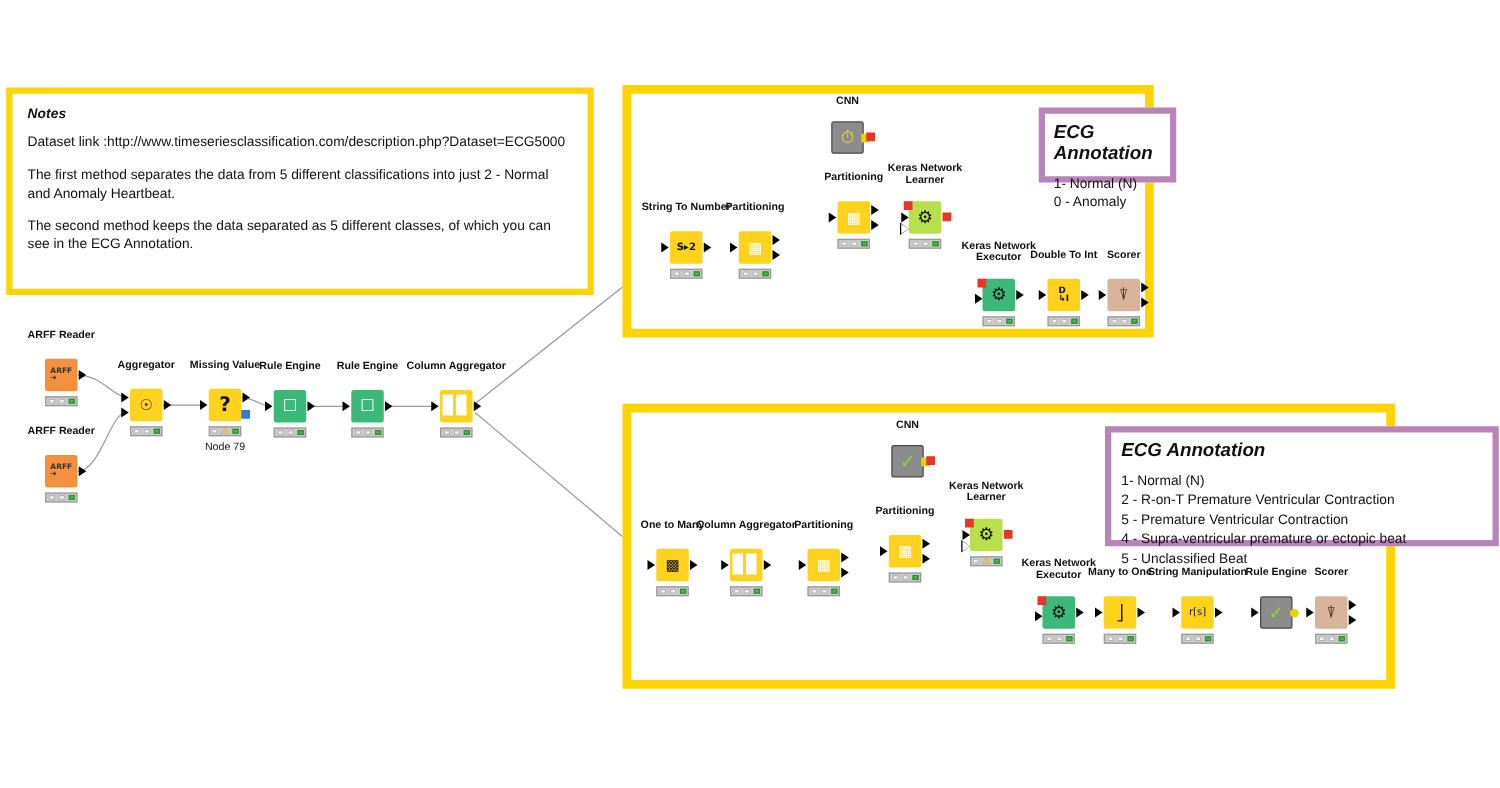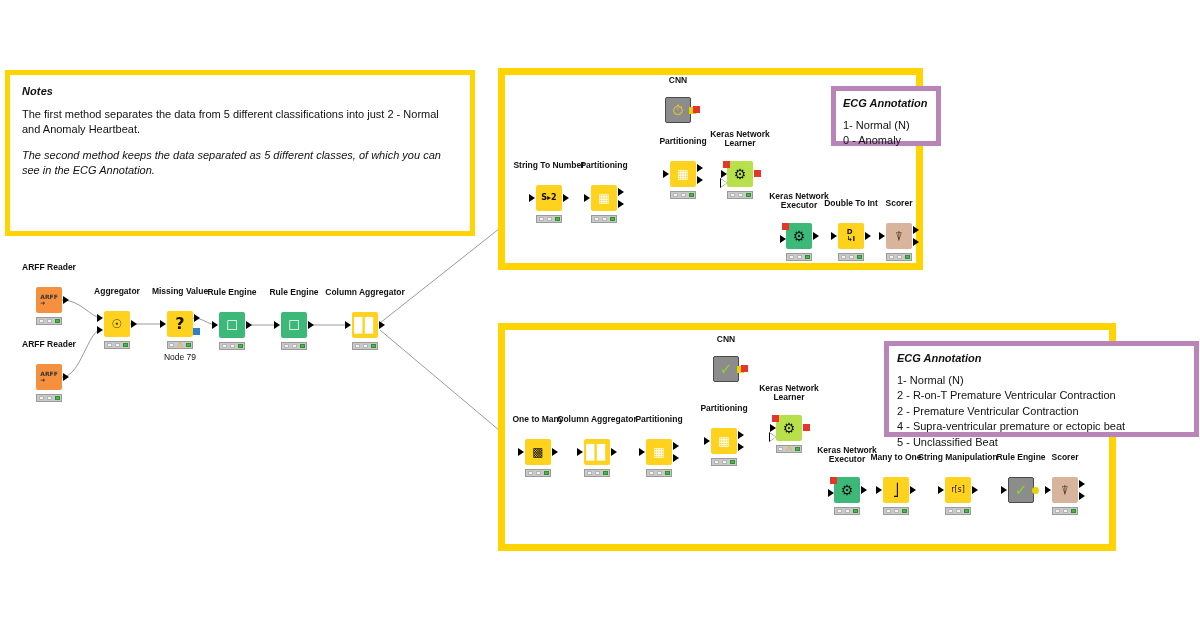--- a/index.html
+++ b/index.html
@@ -14,23 +14,23 @@
   .frame{position:absolute;box-sizing:border-box;background:transparent;}
   .frame-notes{border:5px solid #ffd400;background:#ffffff;}
   .frame-yellow{border:7px solid #ffd400;background:#ffffff;}
   .frame-purple{border:5px solid #b985b9;background:#ffffff;}
 
   .note-title{
     font-style:italic;font-weight:bold;font-size:11px;color:#111;
     margin:0 0 10px 0;letter-spacing:.1px;
   }
   .note-p{font-size:11px;color:#111;margin:0 0 11px 0;line-height:1.35;}
-  .note-p:last-child{margin-bottom:0;font-style:italic;}
-
-  .ann-title{font-style:italic;font-weight:bold;font-size:11px;color:#111;margin:0 0 9px 0;}
+  .note-p:last-child{margin-bottom:0;}
+
+  .ann-title{font-style:italic;font-weight:bold;font-size:15px;color:#111;margin:0 0 9px 0;}
   .ann-line{font-size:11px;color:#111;line-height:1.4;white-space:nowrap;}
 
   
   .node{position:absolute;width:0;height:0;}
   .node-label{
     position:absolute;left:50%;transform:translateX(-50%);
     bottom:27px;font-size:8.5px;font-weight:bold;color:#111;
     white-space:nowrap;text-align:center;line-height:1.12;
   }
   .node-label.two{bottom:27px;}
@@ -122,20 +122,21 @@
       <path d="M860,490 L882,490"></path>
       <path d="M910,490 L944,490"></path>
       <path d="M972,490 L1008,490"></path>
       <path d="M1036,490 L1052,490"></path>
     </g>
   </svg>
 
   <div class="frame frame-notes" style="left:5px;top:70px;width:470px;height:166px;">
     <div style="padding:10px 12px;">
       <div class="note-title">Notes</div>
+      <div class="note-p">Dataset link :http://www.timeseriesclassification.com/description.php?Dataset=ECG5000</div>
       <div class="note-p">The first method separates the data from 5 different classifications into just 2 - Normal and Anomaly Heartbeat.</div>
       <div class="note-p">The second method keeps the data separated as 5 different classes, of which you can see in the ECG Annotation.</div>
     </div>
   </div>
 
   <div class="frame frame-yellow" style="left:498px;top:68px;width:425px;height:202px;"></div>
 
   <div class="frame frame-yellow" style="left:498px;top:323px;width:618px;height:228px;"></div>
 
   <div class="frame frame-purple" style="left:831px;top:86px;width:110px;height:60px;">
@@ -144,21 +145,21 @@
       <div class="ann-line">1- Normal (N)</div>
       <div class="ann-line">0 - Anomaly</div>
     </div>
   </div>
 
   <div class="frame frame-purple" style="left:884px;top:341px;width:315px;height:96px;">
     <div style="padding:6px 8px;">
       <div class="ann-title">ECG Annotation</div>
       <div class="ann-line">1- Normal (N)</div>
       <div class="ann-line">2 - R-on-T Premature Ventricular Contraction</div>
-      <div class="ann-line">2 - Premature Ventricular Contraction</div>
+      <div class="ann-line">5 - Premature Ventricular Contraction</div>
       <div class="ann-line">4 - Supra-ventricular premature or ectopic beat</div>
       <div class="ann-line">5 - Unclassified Beat</div>
     </div>
   </div>
 
   <div class="node" style="left:49px;top:300px;">
     <div class="node-label">ARFF Reader</div>
     <div class="node-box" style="background:#f5913e;">
       <span class="glyph" style="font-size:6px;font-weight:bold;line-height:1;">ARFF<br>➜</span>
     </div>

